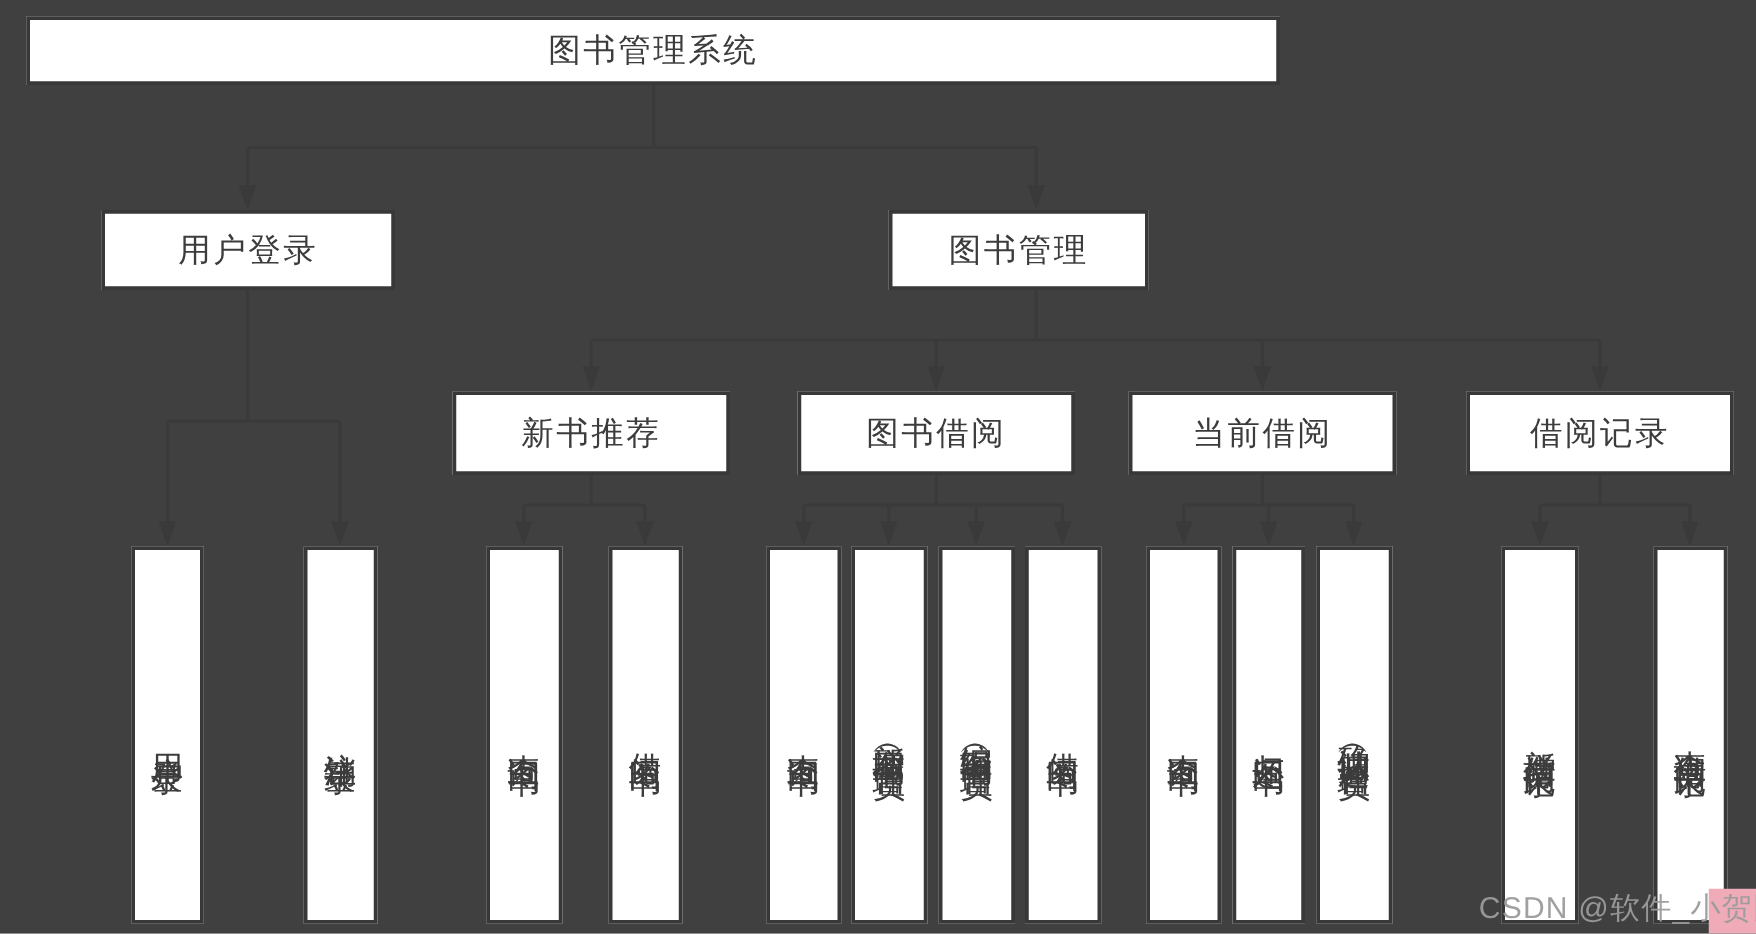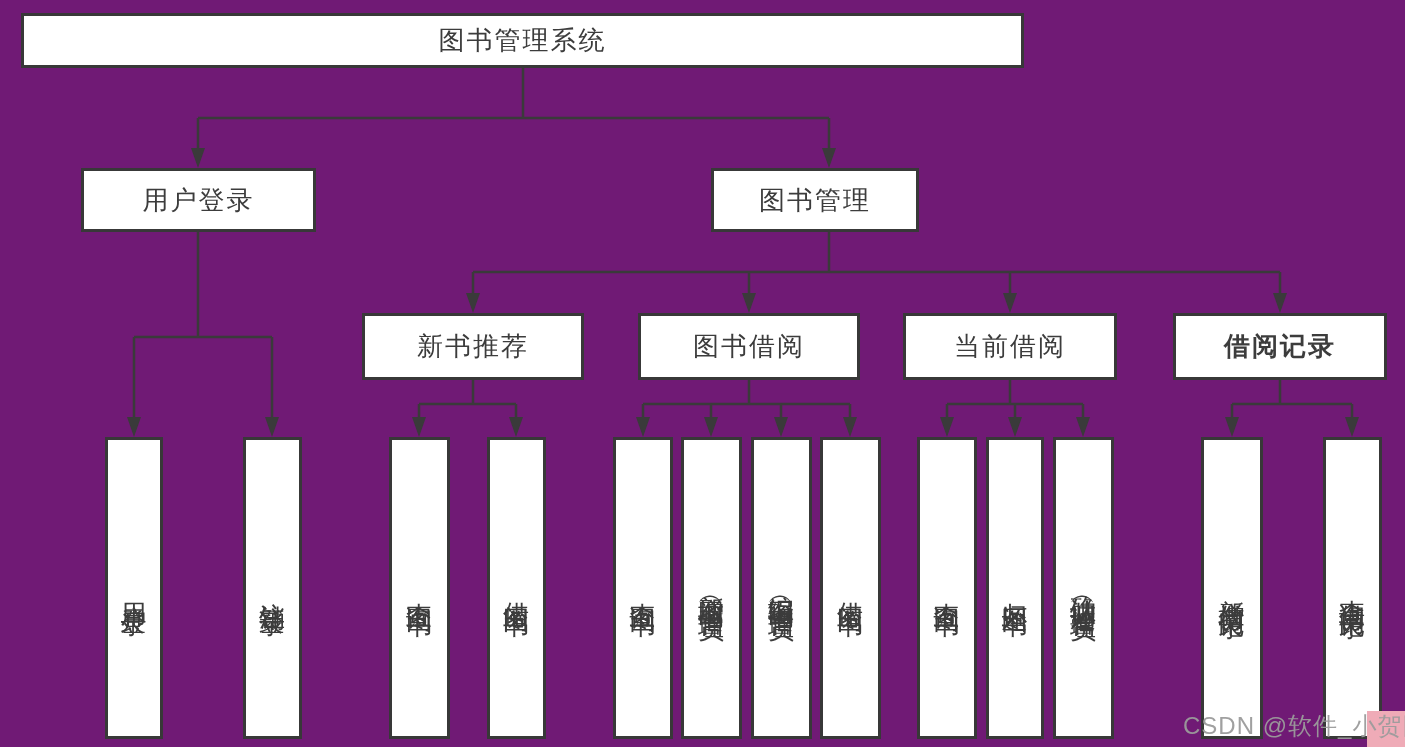--- a/index.html
+++ b/index.html
@@ -1,20 +1,20 @@
 <!DOCTYPE html>
 <html><head>
 <meta charset="utf-8">
 <style>
   html, body { margin: 0; padding: 0; background: #ffffff; }
   #stage {
     position: relative;
     width: 1405px;
     height: 747px;
-    background: #701a75;
+    background: #404040;
     font-family: "Liberation Sans", "DejaVu Sans", sans-serif;
     color: #3c3c3c;
     overflow: hidden;
   }
   #connector-svg {
     position: absolute;
     left: 0; top: 0;
     width: 1405px; height: 747px;
     z-index: 1;
   }
@@ -86,21 +86,21 @@
   </svg>
 
   <div class="box h" style="left:21px; top:13px; width:1003px; height:55px;">图书管理系统</div>
 
   <div class="box h" style="left:81px; top:168px; width:235px; height:64px;">用户登录</div>
   <div class="box h" style="left:711px; top:168px; width:208px; height:64px;">图书管理</div>
 
   <div class="box h" style="left:362px; top:313px; width:222px; height:67px;">新书推荐</div>
   <div class="box h" style="left:638px; top:313px; width:222px; height:67px;">图书借阅</div>
   <div class="box h" style="left:903px; top:313px; width:214px; height:67px;">当前借阅</div>
-  <div class="box h" style="left:1173px; top:313px; width:214px; height:67px;font-weight:bold;">借阅记录</div>
+  <div class="box h" style="left:1173px; top:313px; width:214px; height:67px;">借阅记录</div>
 
   <div class="box v" style="left:105px; top:437px; width:58px; height:302px;">用户登录</div>
   <div class="box v" style="left:243px; top:437px; width:59px; height:302px;">注销登录</div>
 
   <div class="box v" style="left:389px; top:437px; width:61px; height:302px;">查询图书</div>
   <div class="box v" style="left:487px; top:437px; width:59px; height:302px;">借阅图书</div>
 
   <div class="box v" style="left:613px; top:437px; width:60px; height:302px;">查询图书</div>
   <div class="box v" style="left:681px; top:437px; width:61px; height:302px;">新增图书（管理员）</div>
   <div class="box v" style="left:751px; top:437px; width:61px; height:302px;">编辑图书（管理员）</div>

